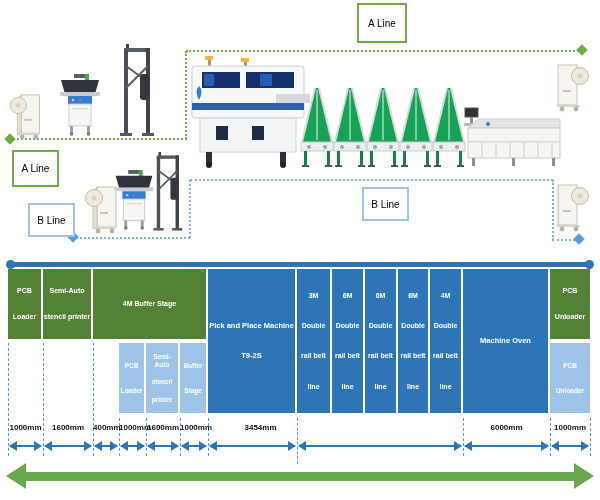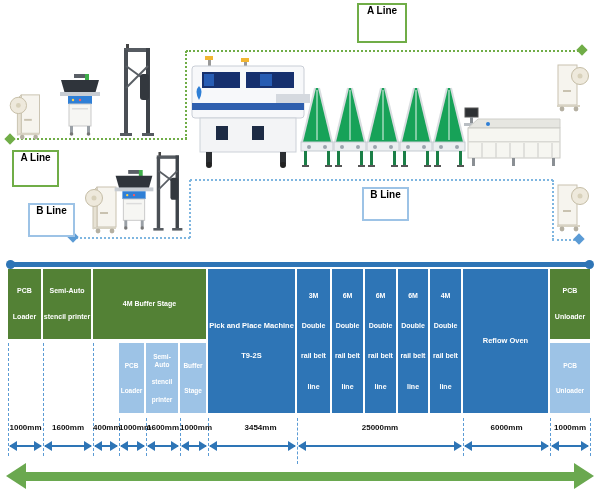--- a/index.html
+++ b/index.html
@@ -9,22 +9,22 @@
 
   
   .dot-h{position:absolute;height:0;border-top:2px dotted #70ad47;}
   .dot-v{position:absolute;width:0;border-left:2px dotted #70ad47;}
   .dot-h.b,.dot-v.b{border-color:#7fb6e0;}
   .diamond{position:absolute;width:8px;height:8px;transform:rotate(45deg);background:#70ad47;}
   .diamond.b{background:#5b9bd5;}
 
   
   .linebox{position:absolute;background:#fff;border:2px solid #70ad47;
-           display:flex;justify-content:center;
-           font-size:10px;font-weight:bold;color:#000;}
+           display:flex;align-items:center;justify-content:center;
+           font-size:10px;font-weight:normal;color:#000;}
   .linebox.b{border-color:#9dc3e6;}
 
   
   .machine{position:absolute;}
 
   
   .topbar{position:absolute;left:10px;top:262px;width:578px;height:5px;
           background:#2e75b6;border-radius:3px;}
   .topdot{position:absolute;top:260px;width:9px;height:9px;border-radius:50%;background:#2e75b6;}
 
@@ -361,21 +361,21 @@
       <div class="ln">rail belt</div>
       <div class="ln">line</div>
     </div>
   <div class="blk blue" style="left:430px;top:269px;width:31px;height:144px;">
       <div class="ln">4M</div>
       <div class="ln">Double</div>
       <div class="ln">rail belt</div>
       <div class="ln">line</div>
     </div>
   <div class="blk blue reflowblk" style="left:463px;top:269px;width:85px;height:144px;">
-      <div class="ln">Reflow Oven</div>
+      <div class="ln">Machine Oven</div>
     </div>
 
   <div class="vdash" style="left:8px;top:343px;height:113px;"></div>
   <div class="vdash" style="left:43px;top:343px;height:113px;"></div>
   <div class="vdash" style="left:93px;top:343px;height:113px;"></div>
   <div class="vdash" style="left:119px;top:418px;height:38px;"></div>
   <div class="vdash" style="left:146px;top:418px;height:38px;"></div>
   <div class="vdash" style="left:180px;top:418px;height:38px;"></div>
   <div class="vdash" style="left:208px;top:418px;height:38px;"></div>
   <div class="vdash" style="left:297px;top:418px;height:46px;"></div>
@@ -390,21 +390,20 @@
   <div class="dim-label" style="left:93px;width:26px;">400mm</div>
   <div class="dimarrow" style="left:95px;width:22px;"></div>
   <div class="dim-label" style="left:119px;width:27px;">1000mm</div>
   <div class="dimarrow" style="left:121px;width:23px;"></div>
   <div class="dim-label" style="left:146px;width:34px;">1600mm</div>
   <div class="dimarrow" style="left:148px;width:30px;"></div>
   <div class="dim-label" style="left:180px;width:28px;">1000mm</div>
   <div class="dimarrow" style="left:182px;width:24px;"></div>
   <div class="dim-label" style="left:216px;width:89px;">3454mm</div>
   <div class="dimarrow" style="left:210px;width:85px;"></div>
-  <div class="dim-label" style="left:297px;width:166px;">25000mm</div>
   <div class="dimarrow" style="left:299px;width:162px;"></div>
   <div class="dim-label" style="left:463px;width:87px;">6000mm</div>
   <div class="dimarrow" style="left:465px;width:83px;"></div>
   <div class="dim-label" style="left:550px;width:40px;">1000mm</div>
   <div class="dimarrow" style="left:552px;width:36px;"></div>
 
   <div class="total-shaft"></div>
   <div class="total-head left"></div>
   <div class="total-head right"></div>
 

